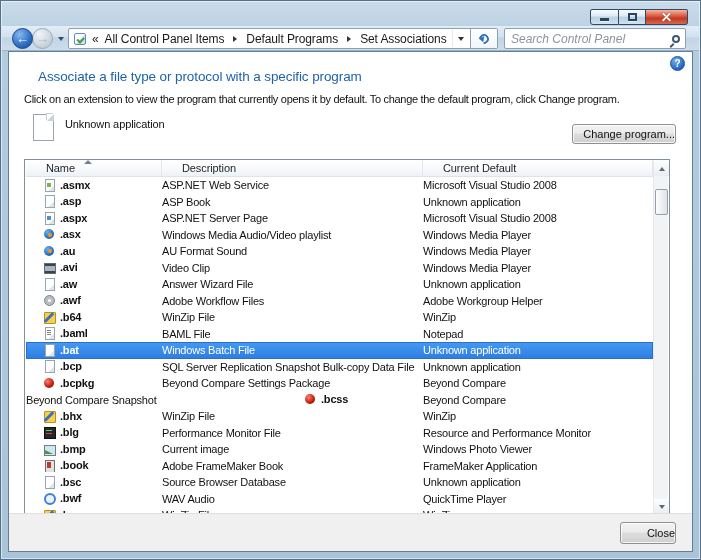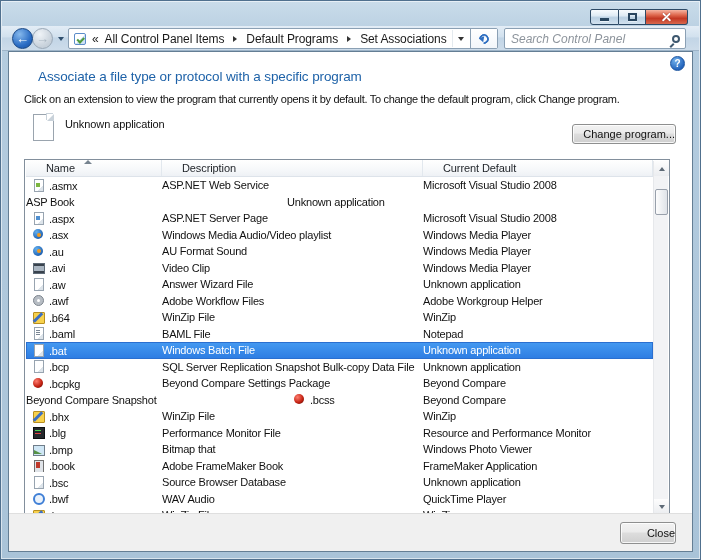--- a/index.html
+++ b/index.html
@@ -92,21 +92,21 @@
   .hcell { display:flex; align-items:center; padding-left:20px; border-right:1px solid #e2e8ee; position:relative; }
   .c-name { width:136px; flex:none; }
   .c-desc { width:261px; flex:none; }
   .c-app  { flex:1; }
   .sort { position:absolute; top:0; left:58px; width:0; height:0;
     border-left:4px solid transparent; border-right:4px solid transparent; border-bottom:4px solid #76838f; }
 
   .rows { position:absolute; left:1px; right:16px; top:17px; bottom:1px; overflow:hidden; }
   .lrow { display:flex; height:16.5px; align-items:center; font-size:11px; color:#111; letter-spacing:-0.2px; white-space:nowrap; cursor:default; }
   .lrow .cell { overflow:hidden; text-overflow:clip; }
-  .lrow .c-name { display:flex; align-items:flex-end; padding-left:6px; }
+  .lrow .c-name { display:flex; align-items:flex-start; padding-left:17px;font-weight:bold; }
   .lrow.selected { background:linear-gradient(#459af1,#2d7ce2); color:#fff; box-shadow:inset 0 0 0 1px #2a6fd0; }
 
   
   .ic { width:13px; height:13px; position:relative; margin-right:4px; flex:none; display:inline-block; }
   .ic::before { content:""; position:absolute; }
   .ic-file::before,.ic-doc-code::before,.ic-doc-web::before,.ic-doc-text::before {
     left:2px; top:0; width:8px; height:11px; border:1px solid #98a4b0;
     background:linear-gradient(135deg,#fff 72%,#dde4ea 72%); }
   .ic-doc-code::after { content:""; position:absolute; left:4px; top:4px; width:4px; height:4px; background:#7cb63f; }
   .ic-doc-web::after  { content:""; position:absolute; left:4px; top:4px; width:4px; height:4px; background:#4f8fd0; }
@@ -218,20 +218,24 @@
   <div class="lrow">
     <div class="cell c-name">
       <span class="ic ic-doc-code"></span>
       <span class="ext">.asmx</span>
     </div>
     <div class="cell c-desc">ASP.NET Web Service</div>
     <div class="cell c-app">Microsoft Visual Studio 2008</div>
   </div>
 
   <div class="lrow">
+    <div class="cell c-name">
+      <span class="ic ic-file"></span>
+      <span class="ext">.asp</span>
+    </div>
     <div class="cell c-desc">ASP Book</div>
     <div class="cell c-app">Unknown application</div>
   </div>
 
   <div class="lrow">
     <div class="cell c-name">
       <span class="ic ic-doc-web"></span>
       <span class="ext">.aspx</span>
     </div>
     <div class="cell c-desc">ASP.NET Server Page</div>
@@ -353,21 +357,21 @@
     </div>
     <div class="cell c-desc">Performance Monitor File</div>
     <div class="cell c-app">Resource and Performance Monitor</div>
   </div>
 
   <div class="lrow">
     <div class="cell c-name">
       <span class="ic ic-image"></span>
       <span class="ext">.bmp</span>
     </div>
-    <div class="cell c-desc">Bitmap that</div>
+    <div class="cell c-desc">Current image</div>
     <div class="cell c-app">Windows Photo Viewer</div>
   </div>
 
   <div class="lrow">
     <div class="cell c-name">
       <span class="ic ic-book"></span>
       <span class="ext">.book</span>
     </div>
     <div class="cell c-desc">Adobe FrameMaker Book</div>
     <div class="cell c-app">FrameMaker Application</div>

